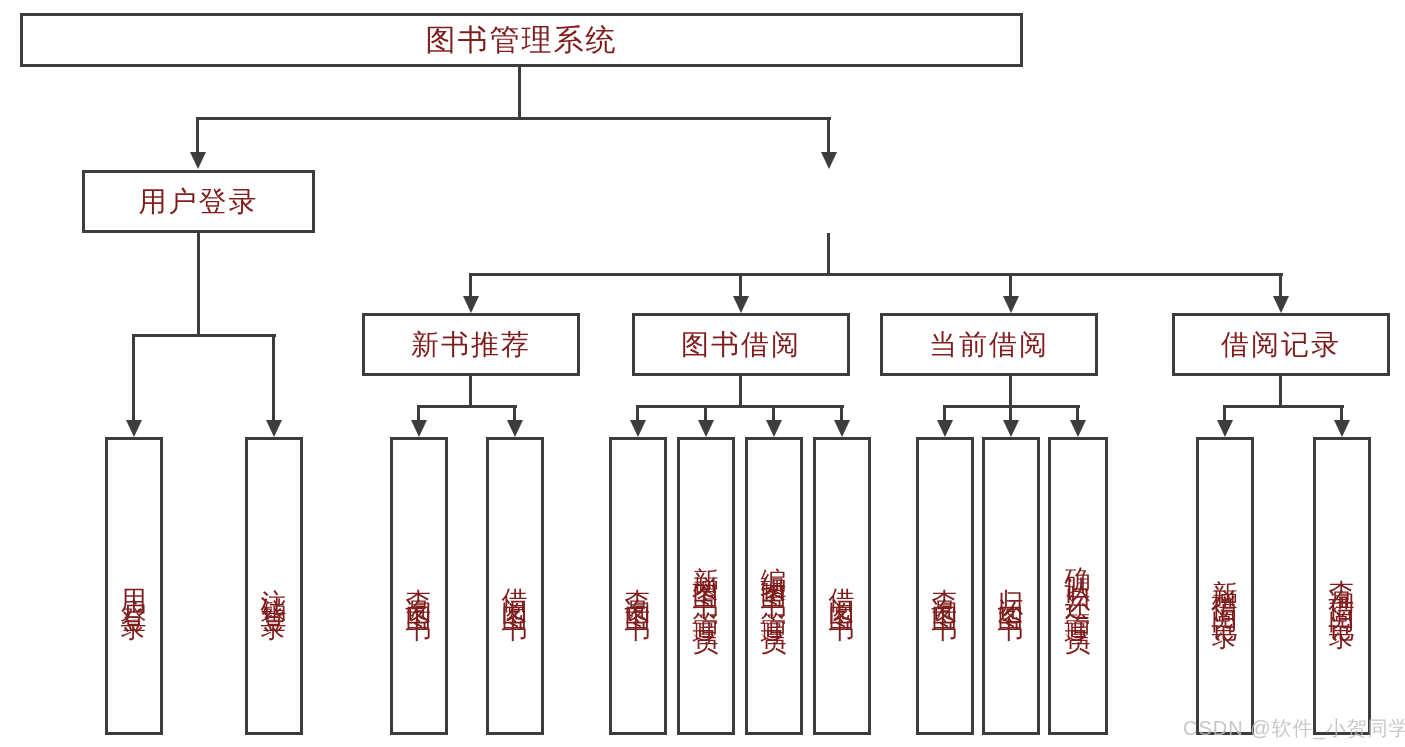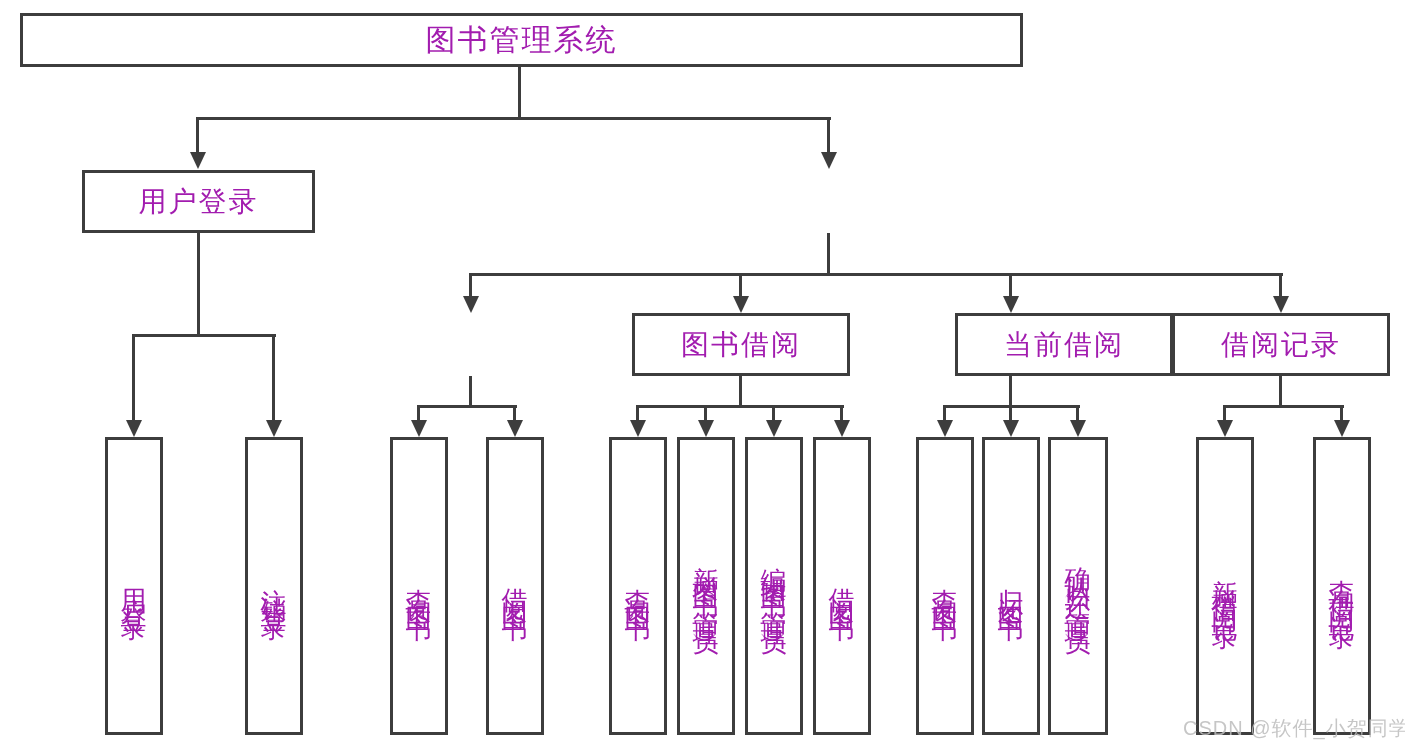--- a/index.html
+++ b/index.html
@@ -3,21 +3,21 @@
 <meta charset="utf-8">
 <style>
   html,body { margin:0; padding:0; background:#ffffff; }
   body { font-family:"Liberation Sans","DejaVu Sans",sans-serif; }
   .canvas { position:relative; width:1405px; height:747px; background:#ffffff; overflow:hidden; }
 
   .box {
     position:absolute; box-sizing:border-box;
     background:#ffffff; border:3px solid #3d3d3d;
     display:flex; align-items:center; justify-content:center;
-    color:#a21caf;
+    color:#7f1d1d;
   }
   .lvl1 { font-size:30px; letter-spacing:2px; }
   .lvl2, .lvl3 { font-size:28px; letter-spacing:2px; }
   .leaf {
     writing-mode:vertical-rl; text-orientation:mixed;
     font-size:26px; letter-spacing:9px; line-height:1;
     text-align:center;
   }
 
   .hline { position:absolute; height:3px; background:#3d3d3d; }
@@ -65,24 +65,27 @@
   <div class="hline" style="left:469px; top:273px; width:814px;"></div>
   <div class="vline" style="left:469px;  top:273px; height:24px;"></div>
   <div class="arrow" style="left:463px;  top:296px;"></div>
   <div class="vline" style="left:739px;  top:273px; height:24px;"></div>
   <div class="arrow" style="left:733px;  top:296px;"></div>
   <div class="vline" style="left:1009px; top:273px; height:24px;"></div>
   <div class="arrow" style="left:1003px; top:296px;"></div>
   <div class="vline" style="left:1279px; top:273px; height:24px;"></div>
   <div class="arrow" style="left:1273px; top:296px;"></div>
 
+  <div class="box lvl3" style="left:362px; top:313px; width:218px; height:63px;">
+    <span>新书推荐</span>
+  </div>
   <div class="box lvl3" style="left:632px; top:313px; width:218px; height:63px;">
     <span>图书借阅</span>
   </div>
-  <div class="box lvl3" style="left:955px; top:313px; width:218px; height:63px;">
+  <div class="box lvl3" style="left:880px; top:313px; width:218px; height:63px;">
     <span>当前借阅</span>
   </div>
   <div class="box lvl3" style="left:1172px; top:313px; width:218px; height:63px;">
     <span>借阅记录</span>
   </div>
 
   <div class="vline" style="left:469px; top:376px; height:32px;"></div>
   <div class="hline" style="left:417px; top:405px; width:100px;"></div>
   <div class="vline" style="left:417px; top:405px; height:17px;"></div>
   <div class="arrow" style="left:411px; top:420px;"></div>

